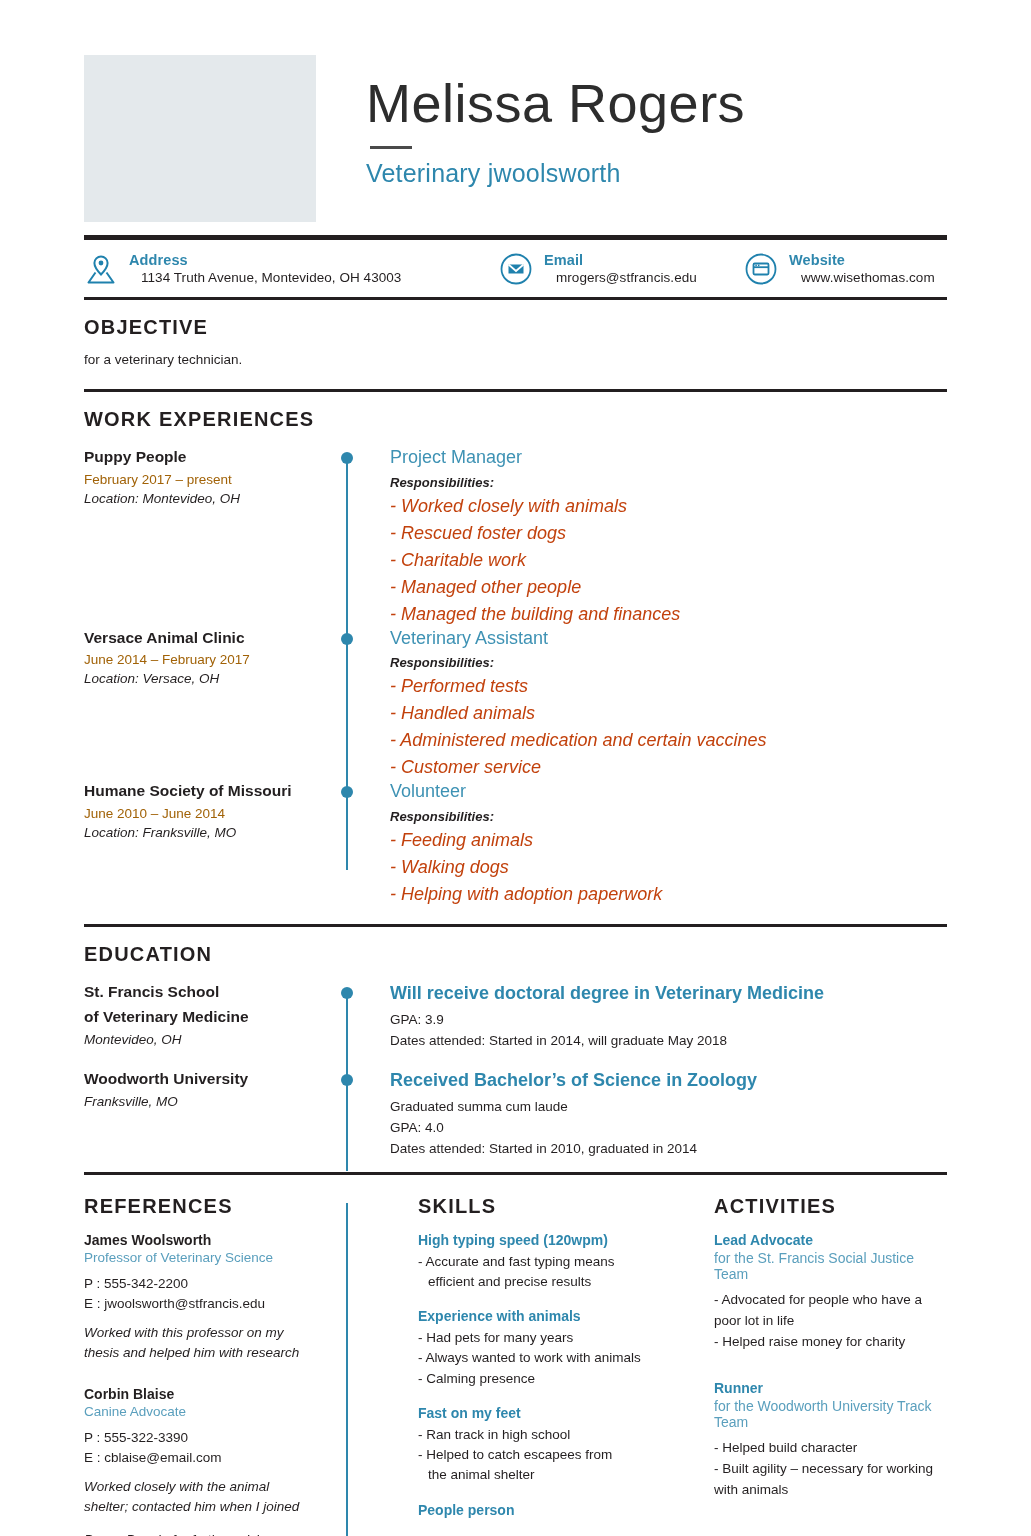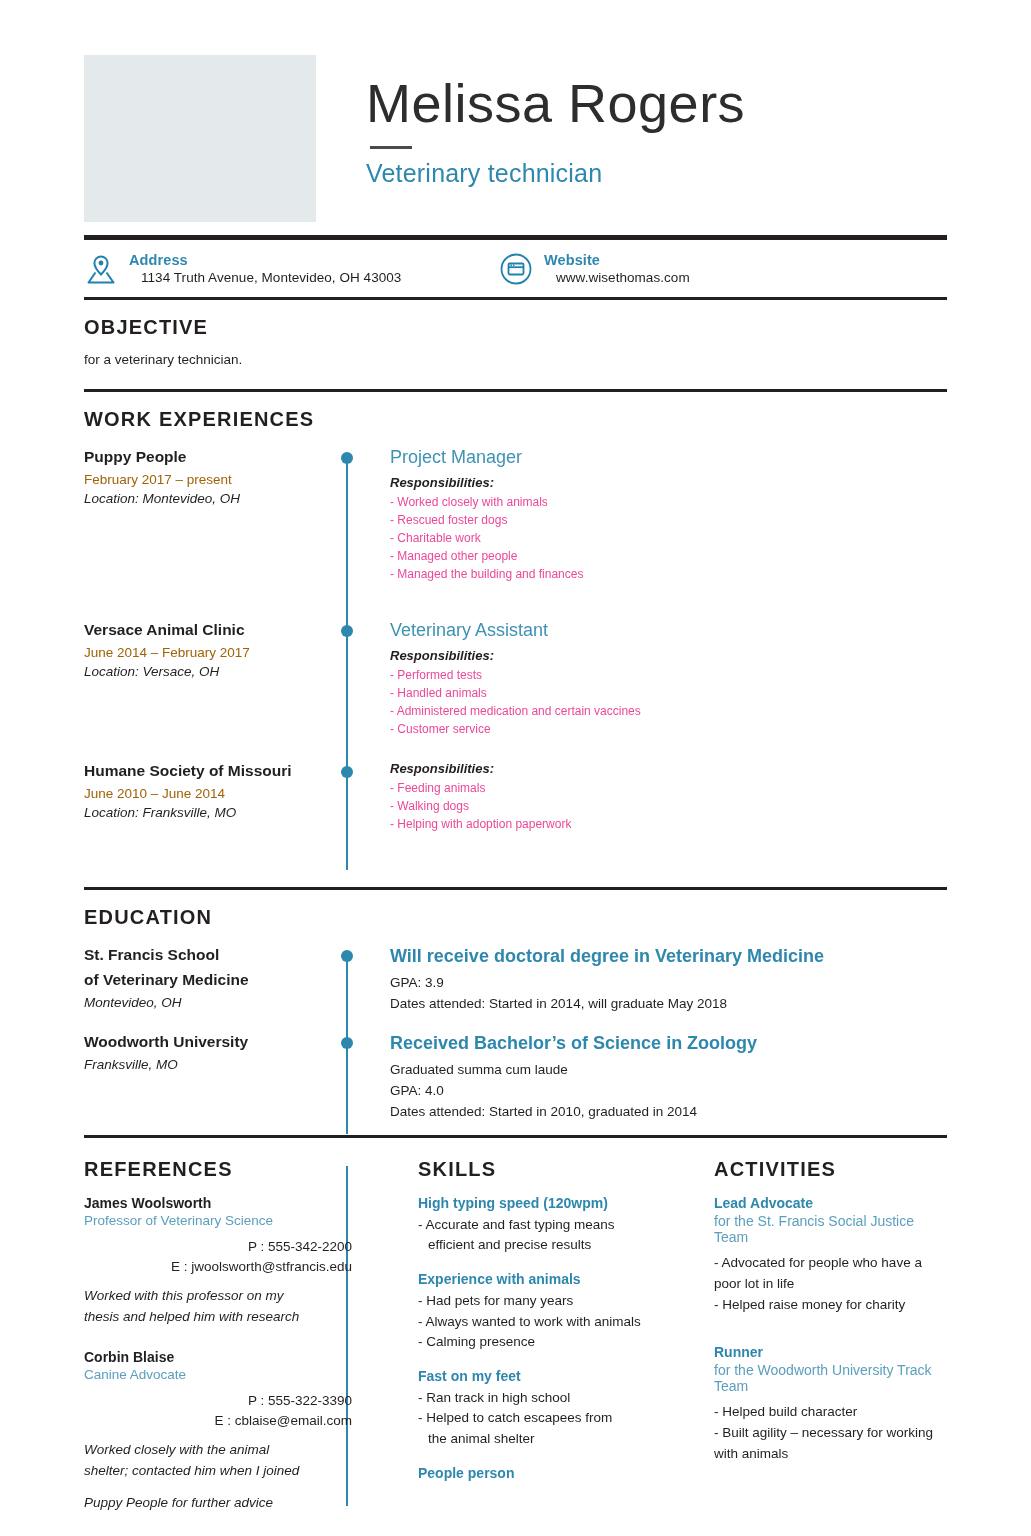--- a/index.html
+++ b/index.html
@@ -186,23 +186,24 @@
     margin-bottom: 6px;
   }
   .resp-label {
     font-size: 13px;
     font-weight: bold;
     font-style: italic;
     color: #231f20;
     margin-bottom: 3px;
   }
   .bullet {
-    font-size: 12px;
-    color: #ec4899;
+    font-size: 18px;
+    color: #c2410c;
     line-height: 1.5;
+    font-style: italic;
   }
   .edu-degree {
     font-size: 18px;
     font-weight: bold;
     color: #2e87ad;
     line-height: 1.3;
     margin-bottom: 5px;
   }
   .edu-line {
     font-size: 13.5px;
@@ -238,21 +239,20 @@
   }
   .ref-role {
     font-size: 13.5px;
     color: #5a9fbd;
     margin-bottom: 9px;
   }
   .ref-contact {
     font-size: 13.5px;
     color: #231f20;
     line-height: 1.5;
-    text-align: right;
   }
   .ref-note {
     font-size: 13.5px;
     font-style: italic;
     color: #231f20;
     line-height: 1.5;
     margin-top: 9px;
   }
   .ref-group { margin-bottom: 22px; }
 
@@ -291,21 +291,21 @@
 </head>
 <body>
 
 <div class="page">
 
   <div class="header">
     <div class="photo-box"></div>
     <div class="header-text">
       <div class="full-name">Melissa Rogers</div>
       <div class="name-rule"></div>
-      <div class="job-title">Veterinary technician</div>
+      <div class="job-title">Veterinary jwoolsworth</div>
     </div>
   </div>
 
   <div class="rule-thick"></div>
 
   <div class="contact-bar">
 
     <div class="contact-item address">
       <span class="c-icon">
         <svg viewBox="0 0 34 34" width="34" height="34">
@@ -313,20 +313,33 @@
           <circle cx="17" cy="11" r="2.4" fill="#1f81ad"></circle>
           <path d="M11.5 20.5 L4.5 30.5 L29.5 30.5 L22.5 20.5" fill="none" stroke="#1f81ad" stroke-width="2" stroke-linejoin="round"></path>
         </svg>
       </span>
       <span class="c-body">
         <span class="c-label" style="display:block">Address</span>
         <span class="c-value" style="display:block">1134 Truth Avenue, Montevideo, OH  43003</span>
       </span>
     </div>
 
+    <div class="contact-item email">
+      <span class="c-icon">
+        <svg viewBox="0 0 34 34" width="34" height="34">
+          <circle cx="17" cy="17" r="14.5" fill="none" stroke="#1f81ad" stroke-width="1.8"></circle>
+          <path d="M9.5 12.5 h15 v9 h-15 z" fill="#1f81ad"></path>
+          <path d="M9.5 12.5 L17 19 L24.5 12.5" fill="none" stroke="#ffffff" stroke-width="1.8"></path>
+        </svg>
+      </span>
+      <span class="c-body">
+        <span class="c-label" style="display:block">Email</span>
+        <span class="c-value" style="display:block">mrogers@stfrancis.edu</span>
+      </span>
+    </div>
 
     <div class="contact-item website">
       <span class="c-icon">
         <svg viewBox="0 0 34 34" width="34" height="34">
           <circle cx="17" cy="17" r="14.5" fill="none" stroke="#1f81ad" stroke-width="1.8"></circle>
           <rect x="9.5" y="11.5" width="15" height="11" rx="1.2" fill="none" stroke="#1f81ad" stroke-width="1.8"></rect>
           <path d="M9.5 15.2 h15" stroke="#1f81ad" stroke-width="1.8"></path>
           <circle cx="12.1" cy="13.3" r="0.85" fill="#1f81ad"></circle>
           <circle cx="14.7" cy="13.3" r="0.85" fill="#1f81ad"></circle>
         </svg>
@@ -389,20 +402,21 @@
       </div>
 
       <div class="entry" style="min-height:110px">
         <div class="left-col">
           <div class="org">Humane Society of Missouri</div>
           <div class="dates">June 2010 – June 2014</div>
           <div class="loc">Location: Franksville, MO</div>
         </div>
         <div class="dot"></div>
         <div class="right-col">
+          <div class="role">Volunteer</div>
           <div class="resp-label">Responsibilities:</div>
           <div class="bullet">- Feeding animals</div>
           <div class="bullet">- Walking dogs</div>
           <div class="bullet">- Helping with adoption paperwork</div>
         </div>
       </div>
     </div>
   </div>
 
   <div class="rule-medium" style="margin-top:16px"></div>

